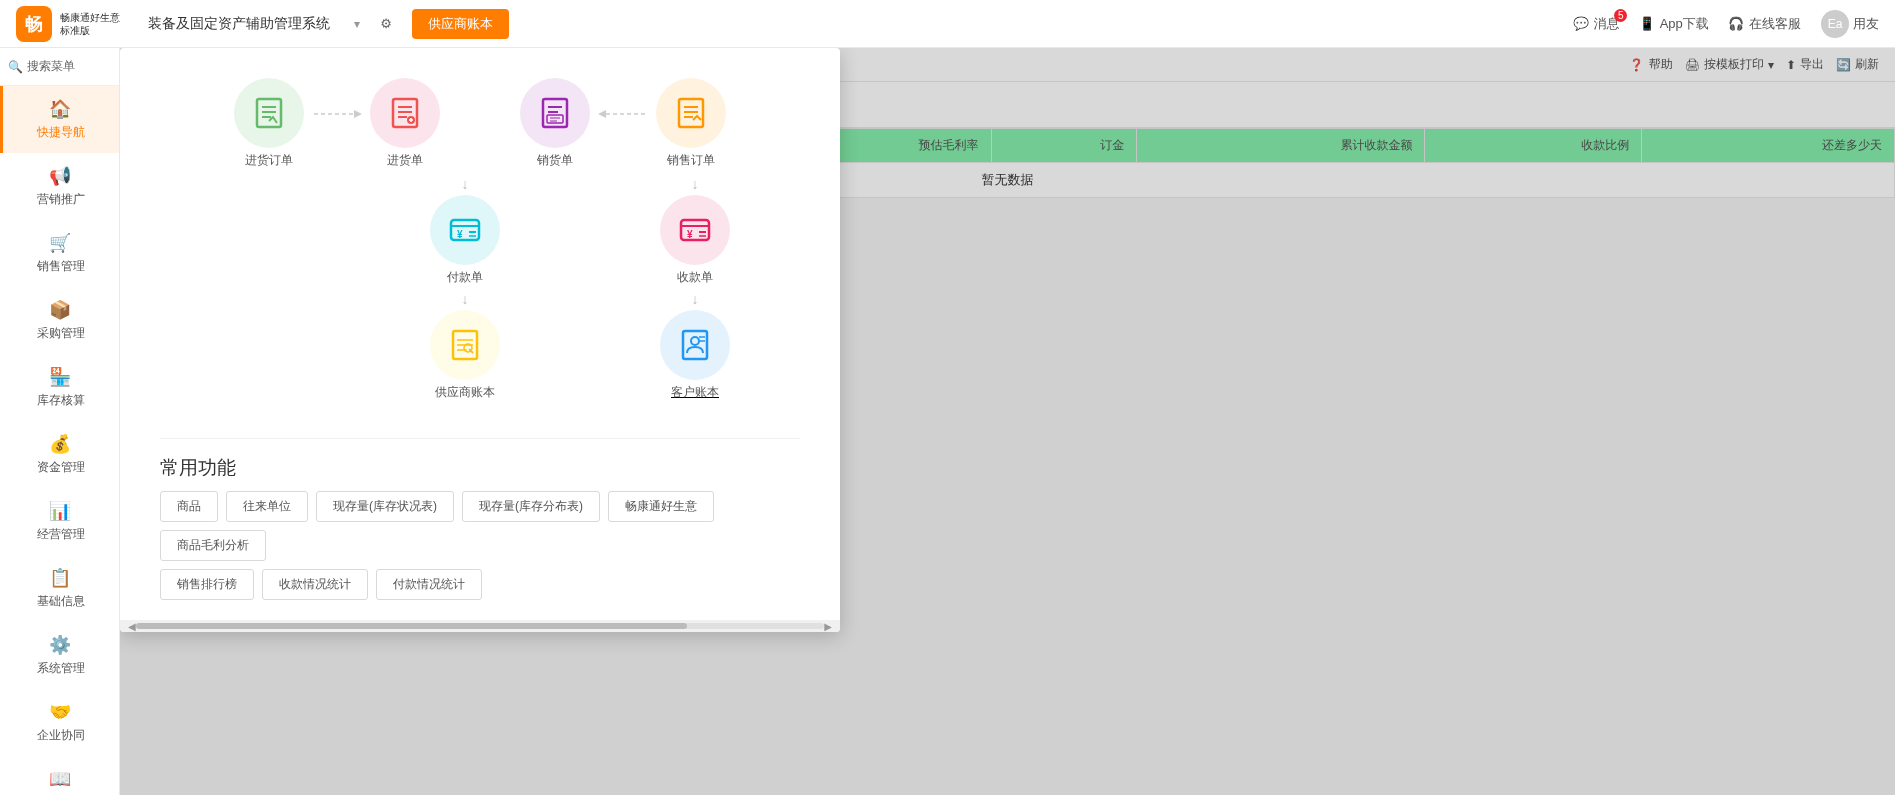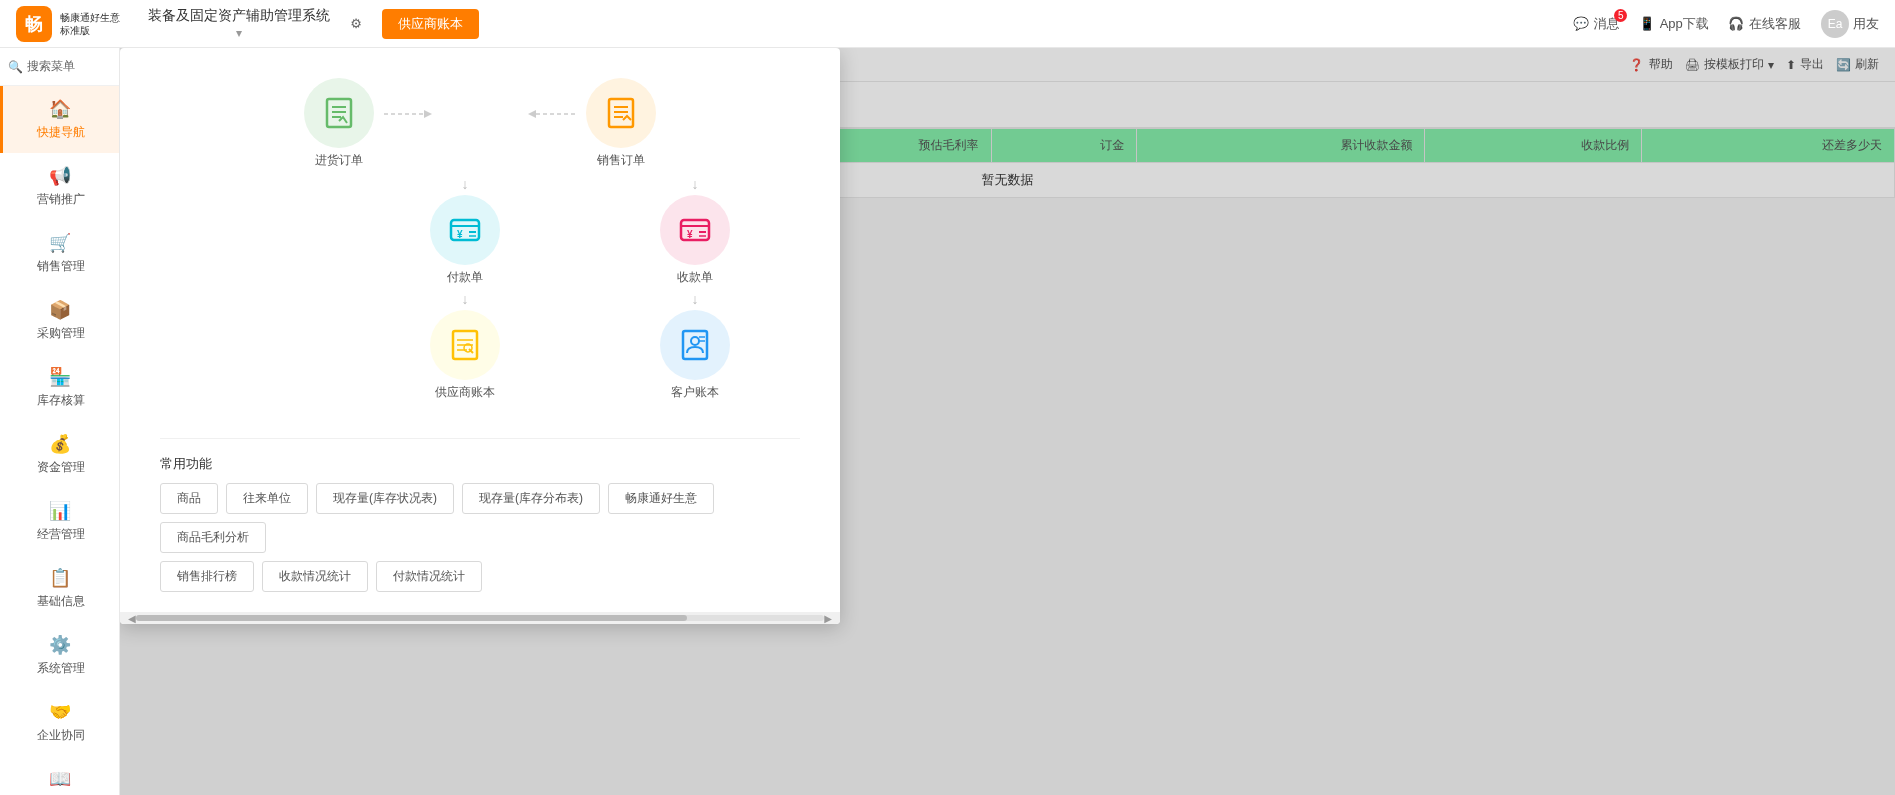--- a/index.html
+++ b/index.html
@@ -5,21 +5,21 @@
     * { box-sizing: border-box; margin: 0; padding: 0; }
     body { font-family: "Microsoft YaHei", "PingFang SC", Arial, sans-serif; font-size: 13px; background: #f0f2f5; overflow: hidden; }
 
     
     .app-container { display: flex; flex-direction: column; height: 795px; width: 1895px; }
     .top-bar { height: 48px; background: #fff; display: flex; align-items: center; padding: 0 16px; border-bottom: 1px solid #e8e8e8; justify-content: space-between; flex-shrink: 0; }
     .top-bar-left { display: flex; align-items: center; gap: 12px; }
     .logo-area { display: flex; align-items: center; gap: 8px; width: 120px; }
     .logo-icon { width: 36px; height: 36px; background: #ff7d00; border-radius: 8px; display: flex; align-items: center; justify-content: center; color: #fff; font-size: 18px; font-weight: bold; }
     .logo-text { font-size: 10px; color: #333; line-height: 1.3; }
-    .system-title { display: flex; align-items: center; gap: 1px; color: #333; font-size: 14px; font-weight: 500; flex-direction: column; }
+    .system-title { display: flex; align-items: center; gap: 24px; color: #333; font-size: 14px; font-weight: 500; }
     .system-title-arrow { color: #999; font-size: 12px; }
     .settings-icon-btn { width: 28px; height: 28px; display: flex; align-items: center; justify-content: center; color: #666; cursor: pointer; }
     .experience-btn { background: #ff7d00; color: #fff; border: none; padding: 6px 16px; border-radius: 4px; cursor: pointer; font-size: 13px; }
     .top-bar-right { display: flex; align-items: center; gap: 20px; }
     .top-right-item { display: flex; align-items: center; gap: 4px; color: #555; font-size: 13px; cursor: pointer; position: relative; }
     .badge { background: #f5222d; color: #fff; font-size: 10px; border-radius: 8px; padding: 1px 4px; position: absolute; top: -6px; right: -8px; }
     .avatar { width: 28px; height: 28px; border-radius: 50%; background: #ccc; display: flex; align-items: center; justify-content: center; color: #fff; font-size: 12px; overflow: hidden; }
 
     
     .main-layout { display: flex; flex: 1; overflow: hidden; }
@@ -76,21 +76,21 @@
     .flow-circle.purple { background: #f3e5f5; }
     .flow-circle.orange-light { background: #fff3e0; }
     .flow-circle.teal { background: #e0f7fa; }
     .flow-circle.red { background: #fce4ec; }
     .flow-circle.yellow-light { background: #fffde7; }
     .flow-circle.blue-light { background: #e3f2fd; }
     .flow-label { font-size: 12px; color: #555; text-align: center; }
 
     
     .common-functions { border-top: 1px solid #f0f0f0; padding-top: 16px; }
-    .cf-title { font-size: 13px; color: #333; margin-bottom: 10px; font-weight: 500; }
+    .cf-title { font-size: 19px; color: #333; margin-bottom: 10px; font-weight: 500; }
     .cf-buttons { display: flex; flex-wrap: wrap; gap: 8px; }
     .cf-btn { border: 1px solid #d9d9d9; background: #fff; color: #555; padding: 6px 16px; border-radius: 3px; font-size: 12px; cursor: pointer; }
 
     
     .popup-scrollbar { height: 12px; background: #f0f0f0; display: flex; align-items: center; padding: 0 8px; }
     .popup-scrollbar-track { flex: 1; height: 6px; background: #e0e0e0; border-radius: 3px; position: relative; }
     .popup-scrollbar-thumb { position: absolute; left: 0; top: 0; width: 80%; height: 6px; background: #bbb; border-radius: 3px; }
     .popup-scrollbar-arrow { color: #999; font-size: 10px; cursor: pointer; }
     .flow-node-wrapper { display: flex; flex-direction: column; align-items: center; gap: 4px; }
     .arrow-down { color: #bbb; font-size: 14px; text-align: center; line-height: 1; }
@@ -282,23 +282,50 @@
                     <div class="flow-label">进货订单</div>
                   </div>
 
                   <div style="display:flex; align-items:center; padding: 0 8px; margin-top:-20px;">
                     <svg width="50" height="16">
                       <line x1="2" y1="8" x2="42" y2="8" stroke="#ccc" stroke-width="1.5" stroke-dasharray="4,3"></line>
                       <polygon points="42,4 50,8 42,12" fill="#ccc"></polygon>
                     </svg>
                   </div>
 
+                  <div class="flow-node-wrapper">
+                    <div class="flow-circle red-light">
+                      <svg width="36" height="36" viewBox="0 0 36 36">
+                        <rect x="6" y="4" width="24" height="28" rx="2" fill="none" stroke="#ef5350" stroke-width="2.5"></rect>
+                        <line x1="11" y1="12" x2="25" y2="12" stroke="#ef5350" stroke-width="2"></line>
+                        <line x1="11" y1="17" x2="25" y2="17" stroke="#ef5350" stroke-width="2"></line>
+                        <line x1="11" y1="22" x2="20" y2="22" stroke="#ef5350" stroke-width="2"></line>
+                        <circle cx="24" cy="25" r="4" fill="#ef5350"></circle>
+                        <line x1="22" y1="25" x2="26" y2="25" stroke="#fff" stroke-width="1.5"></line>
+                        <line x1="24" y1="23" x2="24" y2="27" stroke="#fff" stroke-width="1.5"></line>
+                      </svg>
+                    </div>
+                    <div class="flow-label">进货单</div>
+                  </div>
 
                   <div style="width:80px;"></div>
 
+                  <div class="flow-node-wrapper">
+                    <div class="flow-circle purple">
+                      <svg width="36" height="36" viewBox="0 0 36 36">
+                        <rect x="6" y="4" width="24" height="28" rx="2" fill="none" stroke="#9c27b0" stroke-width="2.5"></rect>
+                        <line x1="11" y1="12" x2="25" y2="12" stroke="#9c27b0" stroke-width="2"></line>
+                        <line x1="11" y1="17" x2="21" y2="17" stroke="#9c27b0" stroke-width="2"></line>
+                        <rect x="10" y="20" width="16" height="8" rx="1" fill="none" stroke="#9c27b0" stroke-width="1.5"></rect>
+                        <line x1="13" y1="23" x2="23" y2="23" stroke="#9c27b0" stroke-width="1.2"></line>
+                        <line x1="13" y1="26" x2="20" y2="26" stroke="#9c27b0" stroke-width="1.2"></line>
+                      </svg>
+                    </div>
+                    <div class="flow-label">销货单</div>
+                  </div>
 
                   <div style="display:flex; align-items:center; padding: 0 8px; margin-top:-20px;">
                     <svg width="50" height="16">
                       <line x1="8" y1="8" x2="48" y2="8" stroke="#ccc" stroke-width="1.5" stroke-dasharray="4,3"></line>
                       <polygon points="8,4 0,8 8,12" fill="#ccc"></polygon>
                     </svg>
                   </div>
 
                   <div class="flow-node-wrapper">
                     <div class="flow-circle orange-light">
@@ -357,21 +384,21 @@
                           <rect x="4" y="8" width="28" height="20" rx="3" fill="none" stroke="#e91e63" stroke-width="2.5"></rect>
                           <line x1="4" y1="14" x2="32" y2="14" stroke="#e91e63" stroke-width="2"></line>
                           <text x="10" y="26" font-size="10" fill="#e91e63" font-weight="bold">¥</text>
                           <line x1="22" y1="20" x2="29" y2="20" stroke="#e91e63" stroke-width="2"></line>
                           <line x1="22" y1="24" x2="29" y2="24" stroke="#e91e63" stroke-width="1.5"></line>
                         </svg>
                       </div>
                       <div class="flow-label">收款单</div>
                     </div>
                     <div class="arrow-down" style="margin-top:6px;">↓</div>
-                    <div class="flow-node-wrapper" style="margin-top:4px;">
+                    <div class="flow-node-wrapper" style="margin-top:4px;text-decoration:underline;">
                       <div class="flow-circle blue-light">
                         <svg width="36" height="36" viewBox="0 0 36 36">
                           <rect x="6" y="4" width="24" height="28" rx="2" fill="none" stroke="#2196f3" stroke-width="2.5"></rect>
                           <circle cx="18" cy="14" r="4" fill="none" stroke="#2196f3" stroke-width="2"></circle>
                           <path d="M10 26 Q10 20 18 20 Q26 20 26 26" fill="none" stroke="#2196f3" stroke-width="2"></path>
                           <line x1="22" y1="10" x2="28" y2="10" stroke="#2196f3" stroke-width="1.5"></line>
                           <line x1="22" y1="14" x2="28" y2="14" stroke="#2196f3" stroke-width="1.5"></line>
                         </svg>
                       </div>
                       <div class="flow-label">客户账本</div>

